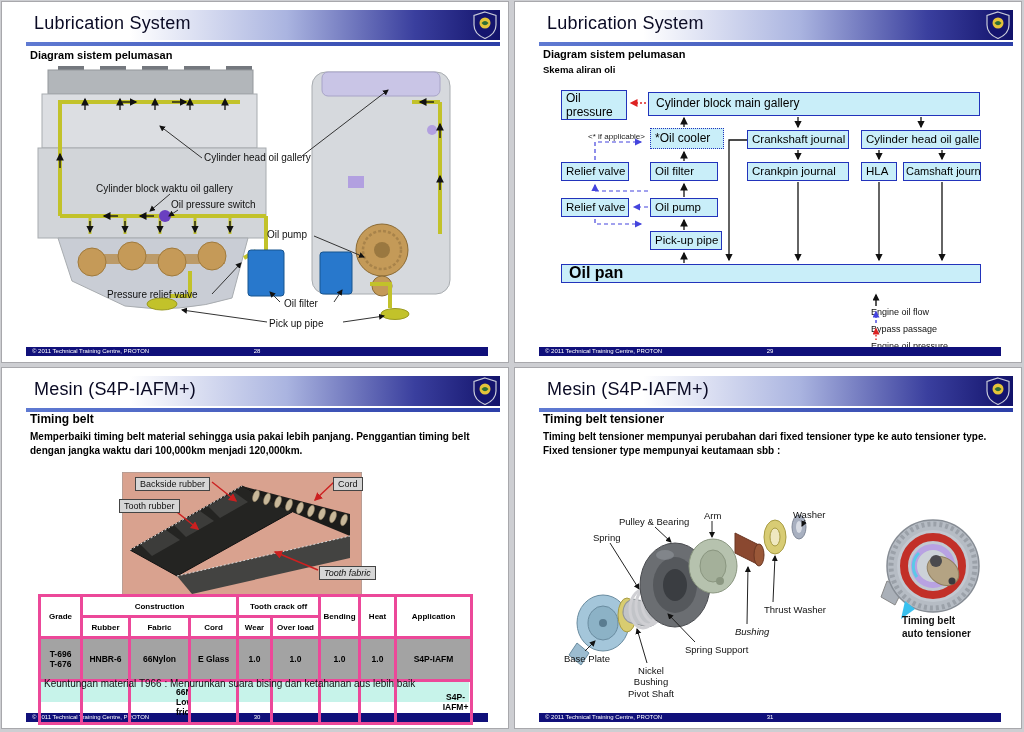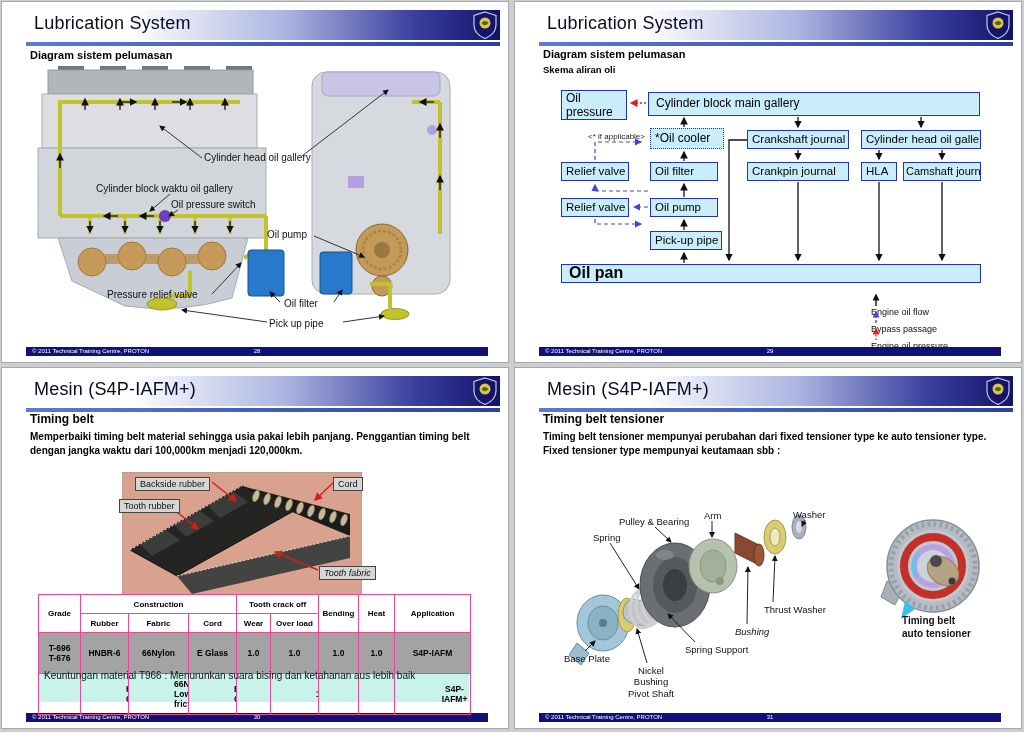--- a/index.html
+++ b/index.html
@@ -17,28 +17,28 @@
   .heading{position:absolute;font-weight:bold;color:#000;}
   .lbl{position:absolute;font-size:10px;color:#111;white-space:nowrap;}
   .flowbox{position:absolute;background:#c9eef9;border:1.5px solid #2233bb;box-sizing:border-box;font-size:11.5px;color:#000;padding-left:4px;overflow:hidden;white-space:nowrap;}
   .flowbox.dotted{border-style:dotted;}
   .note-sm{position:absolute;font-size:8px;color:#222;}
   .legend-row{position:absolute;font-size:9px;color:#111;white-space:nowrap;}
   .legend-row svg{vertical-align:-4px;margin-right:6px;}
   .bodytext{position:absolute;font-size:10px;font-weight:bold;color:#000;line-height:1.35;}
   .graybox{position:absolute;background:#d6d6d6;border:1px solid #444;font-size:9px;line-height:12px;height:12px;padding:0 4px;color:#111;white-space:nowrap;}
   table.spec{position:absolute;left:36px;top:226px;width:432px;border-collapse:collapse;table-layout:fixed;z-index:2;}
-  table.spec th,table.spec td{border:1px solid #ec4899;text-align:center;font-weight:bold;color:#000;overflow:hidden;}
+  table.spec th,table.spec td{border:3px solid #ec4899;text-align:center;font-weight:bold;color:#000;overflow:hidden;}
   table.spec th{font-size:8px;height:16px;background:#fff;}
   table.spec td{font-size:8.5px;}
   td.app{color:#2255cc;}
   tr.r1 td{background:#a3a3a3;height:38px;margin-left:47px;}
   tr.r2 td{background:transparent;height:38px;padding-left:45px;}
   .overlay-bg{position:absolute;left:37px;top:296px;width:430px;height:38px;background:#c7f3ea;z-index:1;}
-  .overlay-text{position:absolute;left:42px;top:302px;width:424px;font-size:10px;color:#111;z-index:3;}
+  .overlay-text{position:absolute;left:42px;top:310px;width:424px;font-size:10px;color:#111;z-index:3;}
   .part-lbl{position:absolute;font-size:9.5px;color:#111;white-space:nowrap;z-index:2;}
   .caption{position:absolute;font-size:10px;font-weight:bold;color:#111;z-index:2;}
   svg{display:block;}
   .art{position:absolute;}
 </style>
 </head>
 <body>
 
 <div class="page">
 

